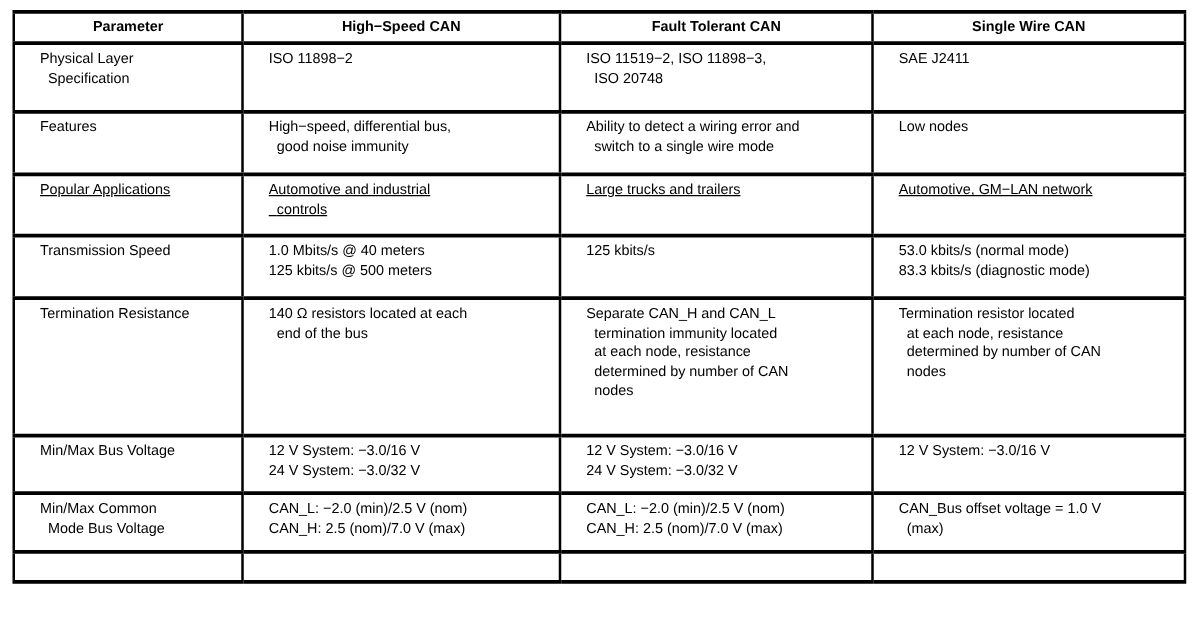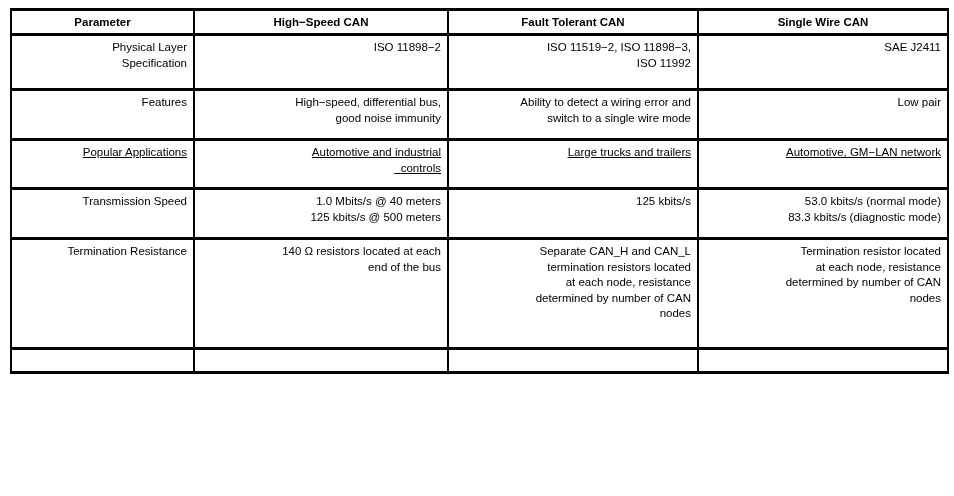--- a/index.html
+++ b/index.html
@@ -38,21 +38,21 @@
     text-align: center;
     vertical-align: middle;
     padding: 2px 4px;
     line-height: 14px;
   }
   table.can-table td {
     font-size: 11.5px;
     line-height: 15.5px;
     padding: 4px 6px 2px 20px;
     white-space: pre-wrap;
-    text-align: right;
+    text-align: left;
   }
   tr.hdr  { height: 25px; }
   tr.r1   { height: 55px; }
   tr.r2   { height: 50px; margin-left: 44px; }
   tr.r3   { height: 49px; text-decoration: underline; }
   tr.r4   { height: 50px; margin-left: 36px; }
   tr.r5   { height: 50px; }
   tr.r6   { height: 110px; }
   tr.r7   { height: 46px; }
   tr.r8   { height: 47px; }
@@ -76,30 +76,30 @@
         <th>Fault Tolerant CAN</th>
         <th>Single Wire CAN</th>
       </tr>
     </thead>
     <tbody>
       <tr class="r1">
         <td>Physical Layer
   Specification</td>
         <td>ISO 11898−2</td>
         <td>ISO 11519−2, ISO 11898−3,
-  ISO 11992</td>
+  ISO 20748</td>
         <td>SAE J2411</td>
       </tr>
       <tr class="r2">
         <td>Features</td>
         <td>High−speed, differential bus,
   good noise immunity</td>
         <td>Ability to detect a wiring error and
   switch to a single wire mode</td>
-        <td>Low pair</td>
+        <td>Low nodes</td>
       </tr>
       <tr class="r3">
         <td>Popular Applications</td>
         <td>Automotive and industrial
   controls</td>
         <td>Large trucks and trailers</td>
         <td>Automotive, GM−LAN network</td>
       </tr>
       <tr class="r4">
         <td>Transmission Speed</td>
@@ -107,28 +107,46 @@
 125 kbits/s @ 500 meters</td>
         <td>125 kbits/s</td>
         <td>53.0 kbits/s (normal mode)
 83.3 kbits/s (diagnostic mode)</td>
       </tr>
       <tr class="r6">
         <td>Termination Resistance</td>
         <td>140 Ω resistors located at each
   end of the bus</td>
         <td>Separate CAN_H and CAN_L
-  termination resistors located
+  termination immunity located
   at each node, resistance
   determined by number of CAN
   nodes</td>
         <td>Termination resistor located
   at each node, resistance
   determined by number of CAN
   nodes</td>
+      </tr>
+      <tr class="r7">
+        <td>Min/Max Bus Voltage</td>
+        <td>12 V System: −3.0/16 V
+24 V System: −3.0/32 V</td>
+        <td>12 V System: −3.0/16 V
+24 V System: −3.0/32 V</td>
+        <td>12 V System: −3.0/16 V</td>
+      </tr>
+      <tr class="r8">
+        <td>Min/Max Common
+  Mode Bus Voltage</td>
+        <td>CAN_L: −2.0 (min)/2.5 V (nom)
+CAN_H: 2.5 (nom)/7.0 V (max)</td>
+        <td>CAN_L: −2.0 (min)/2.5 V (nom)
+CAN_H: 2.5 (nom)/7.0 V (max)</td>
+        <td>CAN_Bus offset voltage = 1.0 V
+  (max)</td>
       </tr>
       <tr class="r9">
         <td></td>
         <td></td>
         <td></td>
         <td></td>
       </tr>
     </tbody>
   </table>
 </div>

